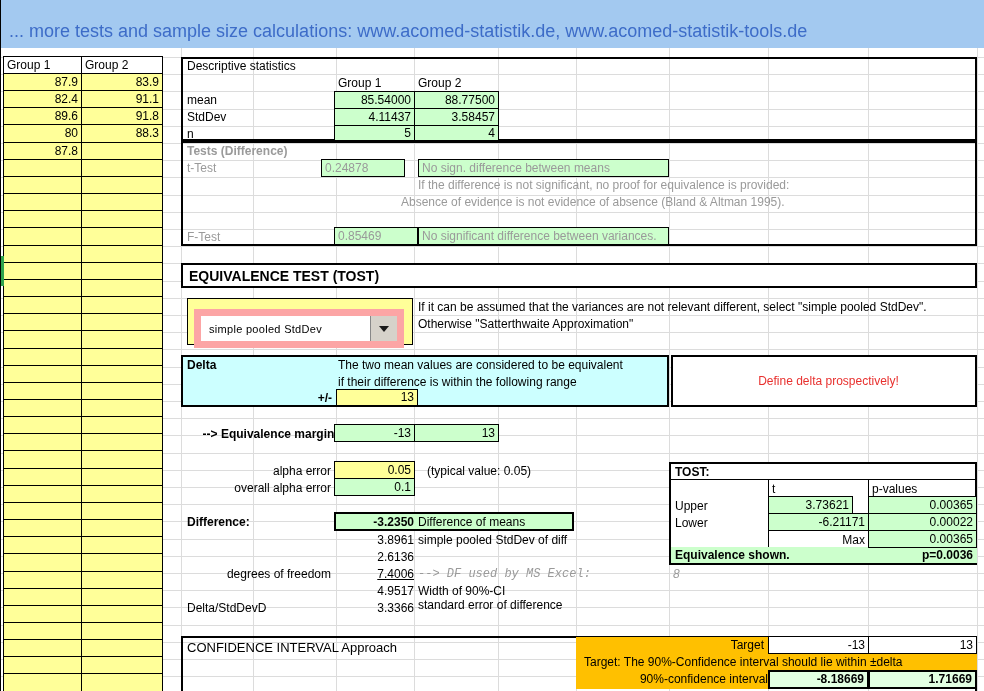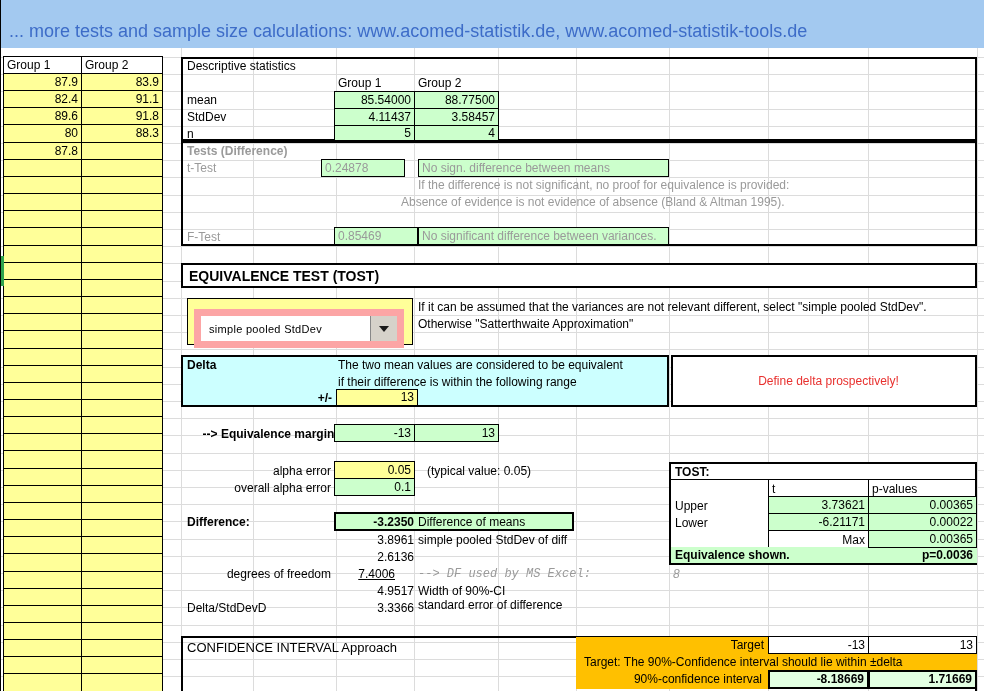--- a/index.html
+++ b/index.html
@@ -285,21 +285,21 @@
 
   <div class="abs box2" style="left:668px;top:462px;width:308px;height:103px;background:#fff;"></div>
   <div class="abs lbl bold" style="left:674px;top:464px;z-index:2;">TOST:</div>
   <div class="abs" style="left:668px;top:479px;width:308px;height:1px;background:#000;z-index:2;"></div>
   <div class="abs lbl" style="left:771px;top:481px;z-index:2;">t</div>
   <div class="abs lbl" style="left:871px;top:481px;z-index:2;">p-values</div>
   <div class="abs" style="left:767px;top:479px;width:1px;height:68px;background:#000;z-index:2;"></div>
   <div class="abs" style="left:867px;top:479px;width:1px;height:68px;background:#000;z-index:2;"></div>
 
   <div class="abs lbl" style="left:674px;top:498px;z-index:2;">Upper</div>
-  <div class="abs cell num green" style="left:767px;top:496px;width:101px;height:18px;">3.73621</div>
+  <div class="abs cell num green" style="left:767px;top:496px;width:85px;height:18px;">3.73621</div>
   <div class="abs cell num green" style="left:867px;top:496px;width:109px;height:18px;">0.00365</div>
 
   <div class="abs lbl" style="left:674px;top:515px;z-index:2;">Lower</div>
   <div class="abs cell num green" style="left:767px;top:513px;width:101px;height:18px;">-6.21171</div>
   <div class="abs cell num green" style="left:867px;top:513px;width:109px;height:18px;">0.00022</div>
 
   <div class="abs lbl rt" style="left:767px;top:532px;width:97px;z-index:2;">Max</div>
   <div class="abs cell num green" style="left:867px;top:530px;width:109px;height:18px;">0.00365</div>
 
   <div class="abs green" style="left:670px;top:547px;width:306px;height:16px;z-index:1;"></div>
@@ -311,33 +311,33 @@
   <div class="abs lbl bold rt" style="left:337px;top:514px;width:76px;z-index:2;">-3.2350</div>
   <div class="abs lbl" style="left:417px;top:514px;z-index:2;">Difference of means</div>
 
   <div class="abs lbl rt" style="left:335px;top:532px;width:78px;padding-left:36px;">3.8961</div>
   <div class="abs lbl" style="left:417px;top:532px;">simple pooled StdDev of diff</div>
 
   <div class="abs lbl rt" style="left:335px;top:549px;width:78px;">2.6136</div>
   <div class="abs lbl" style="left:417px;top:549px;margin-top:48px;">standard error of difference</div>
 
   <div class="abs lbl rt" style="left:193px;top:566px;width:137px;">degrees of freedom</div>
-  <div class="abs lbl rt" style="left:316px;top:566px;width:78px;text-decoration:underline;">7.4006</div>
+  <div class="abs lbl rt" style="left:335px;top:566px;width:78px;text-decoration:underline;">7.4006</div>
   <div class="abs lbl gray italic" style="left:417px;top:566px;font-family:Liberation Mono, monospace;">--&gt; DF used by MS Excel:</div>
   <div class="abs lbl gray italic" style="left:672px;top:566px;">8</div>
 
   <div class="abs lbl rt" style="left:335px;top:583px;width:78px;">4.9517</div>
   <div class="abs lbl" style="left:417px;top:583px;">Width of 90%-CI</div>
 
   <div class="abs lbl" style="left:186px;top:600px;">Delta/StdDevD</div>
   <div class="abs lbl rt" style="left:335px;top:600px;width:78px;">3.3366</div>
 
   <div class="abs box2" style="left:180px;top:636px;width:796px;height:60px;"></div>
   <div class="abs lbl" style="left:186px;top:639px;font-size:13px;">CONFIDENCE INTERVAL Approach</div>
   <div class="abs orange rt lbl" style="left:575px;top:637px;width:192px;padding-right:4px;box-sizing:border-box;">Target</div>
   <div class="abs cell num" style="left:767px;top:636px;width:101px;height:18px;background:#fff;">-13</div>
   <div class="abs cell num" style="left:867px;top:636px;width:109px;height:18px;background:#fff;">13</div>
   <div class="abs orange lbl" style="left:575px;top:654px;width:401px;padding-left:8px;box-sizing:border-box;">Target: The 90%-Confidence interval should lie within ±delta</div>
-  <div class="abs orange rt lbl" style="left:575px;top:671px;width:192px;height:18px;padding-right:6px;box-sizing:border-box;">90%-confidence interval</div>
+  <div class="abs orange rt lbl" style="left:575px;top:671px;width:192px;height:18px;padding-right:0;box-sizing:border-box;">90%-confidence interval</div>
   <div class="abs cell num bold" style="left:767px;top:670px;width:101px;height:19px;background:#E2FFE2;border-width:2px;">-8.18669</div>
   <div class="abs cell num bold" style="left:867px;top:670px;width:109px;height:19px;background:#E2FFE2;border-width:2px;">1.71669</div>
 
 </div>
 
 </body></html>

